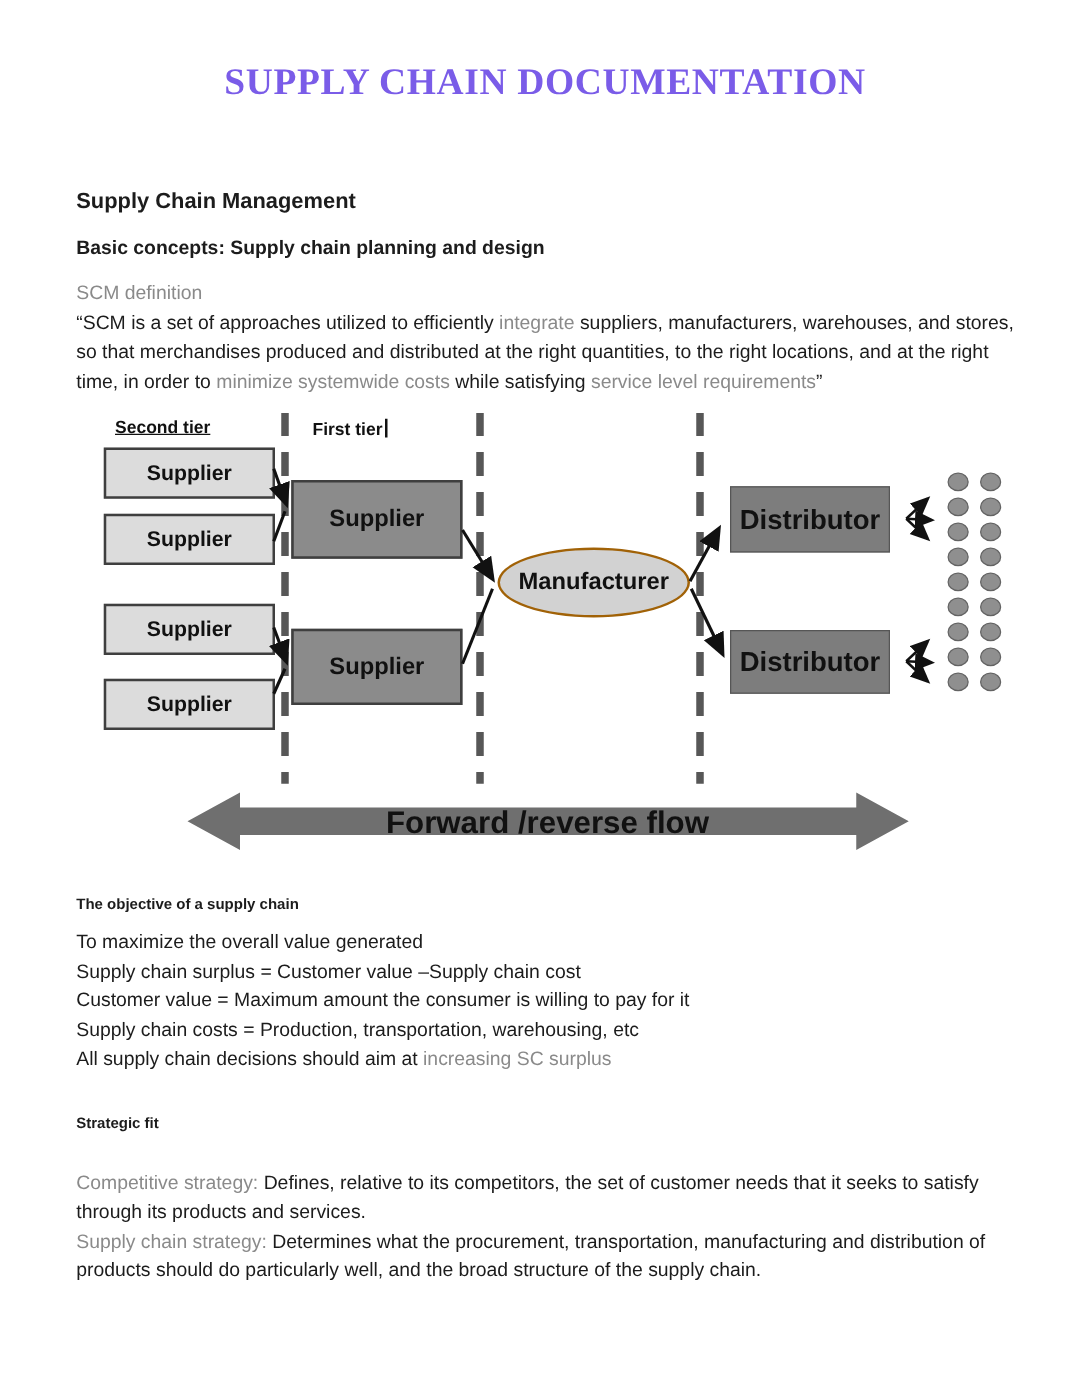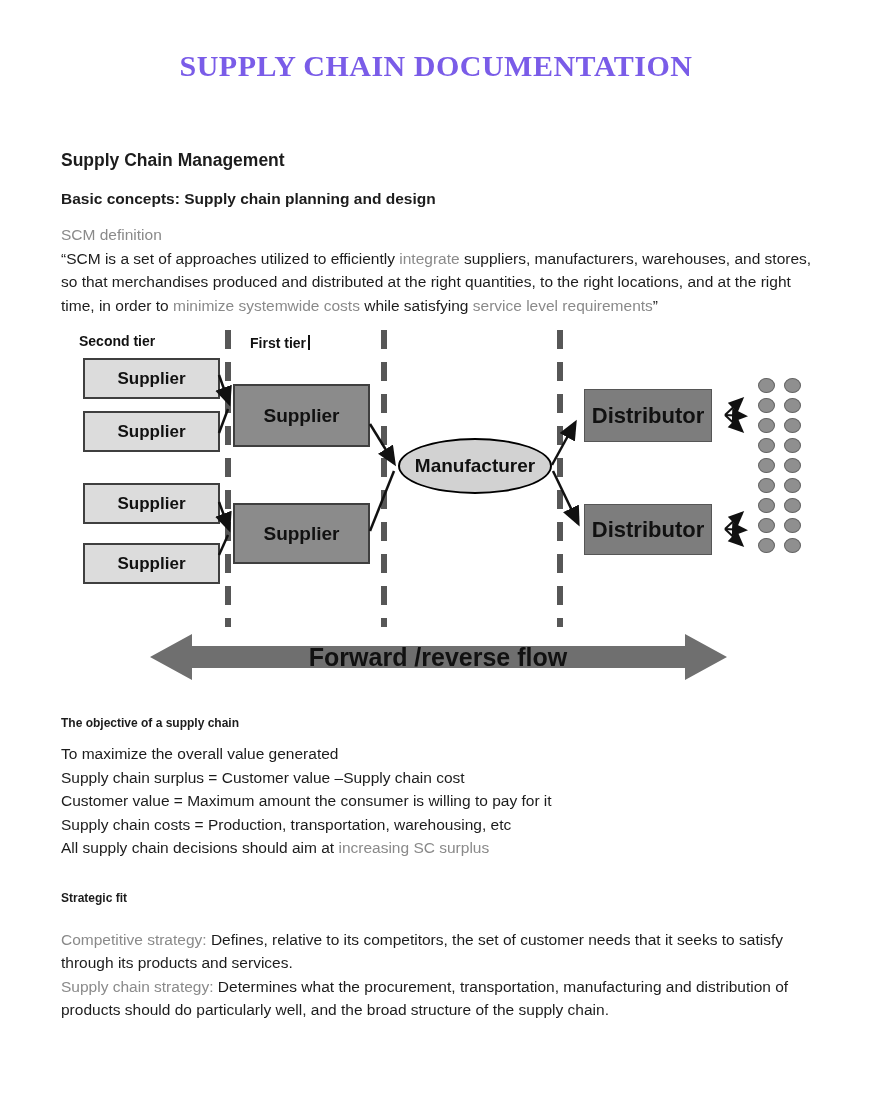--- a/index.html
+++ b/index.html
@@ -26,52 +26,52 @@
   .dash { position:absolute; top:5px; width:6px; height:297px; z-index:1;
           background:repeating-linear-gradient(180deg,#575757 0 19px,transparent 19px 32px); }
 
   .box { position:absolute; display:flex; align-items:center; justify-content:center;
          font-weight:700; color:#111; z-index:2; }
   .box.light { left:83px; width:137px; height:41px; background:#dcdcdc; border:2px solid #3f3f3f; font-size:17px; }
   .box.mid   { left:233px; width:137px; background:#8b8b8b; border:2px solid #3f3f3f; font-size:19px; }
   .box.dist  { left:584px; width:128px; background:#7d7d7d; border:1px solid #565656; font-size:22px; }
 
   .ellipse { position:absolute; left:398px; top:113px; width:154px; height:56px; border-radius:50%;
-             background:#d2d2d2; border:2px solid #000000; display:flex; align-items:center; justify-content:center;
+             background:#d2d2d2; border:2px solid #a16207; display:flex; align-items:center; justify-content:center;
              font-weight:700; font-size:19px; color:#111; z-index:2; }
 
   .circles { position:absolute; left:758px; top:53px; display:grid;
              grid-template-columns:17px 17px; column-gap:9px; row-gap:5px; z-index:2; }
   .circle  { width:17px; height:15px; border-radius:50%; background:#8f8f8f; border:1px solid #636363; }
 
   .connectors { position:absolute; left:0; top:0; z-index:3; pointer-events:none; }
 
   .spacer-obj { margin-top:24px; }
   .obj-lines  { margin-top:9px; }
   .h-strat    { margin-top:29px; }
-  .strat-par  { margin-top:20px; }
+  .strat-par  { margin-top:27px; }
 </style>
 </head>
 <body>
 
 <div class="page">
 
   <div class="title">SUPPLY CHAIN DOCUMENTATION</div>
 
   <div class="content">
     <div class="h-main">Supply Chain Management</div>
     <div class="h-sub">Basic concepts: Supply chain planning and design</div>
 
     <div class="def-label muted">SCM definition</div>
     <p class="body"><span>“SCM is a set of approaches utilized to efficiently </span><span class="muted">integrate</span><span> suppliers, manufacturers, warehouses, and stores, so that merchandises produced and distributed at the right quantities, to the right locations, and at the right time, in order to </span><span class="muted">minimize systemwide costs</span><span> while satisfying </span><span class="muted">service level requirements</span><span>”</span></p>
   </div>
 
   <div class="diagram">
 
-    <div class="tier-label" style="left:79px; top:8px;">Second tier</div>
+    <div class="tier-label" style="left:92px; top:8px;text-decoration:underline;">Second tier</div>
     <div class="tier-label" style="left:250px; top:10px;"><span>First tier</span><span class="caret"></span></div>
 
     <div class="dash" style="left:225px;"></div>
     <div class="dash" style="left:381px;"></div>
     <div class="dash" style="left:557px;"></div>
 
     <div class="box light" style="top:33px;">
         <span>Supplier</span>
       </div>
     <div class="box light" style="top:86px;">

